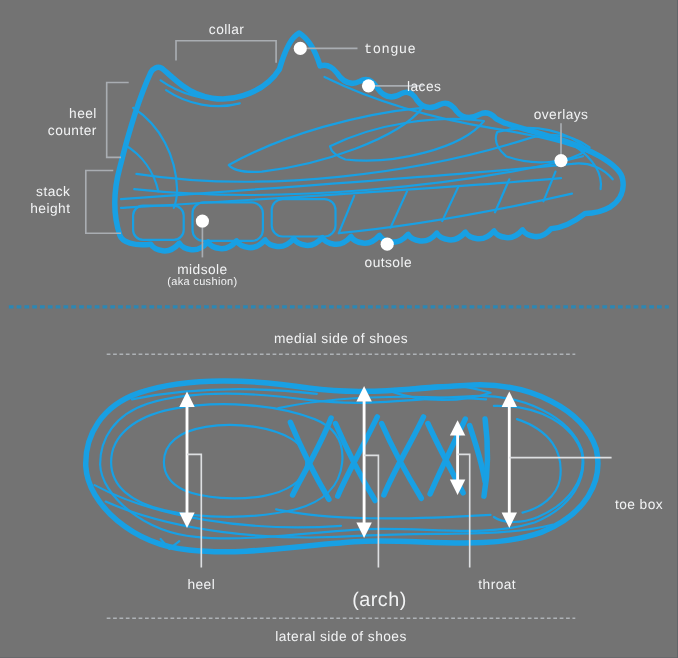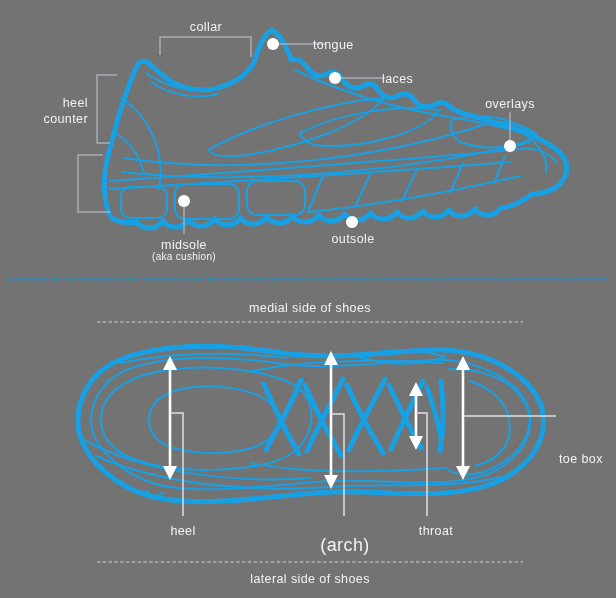--- a/index.html
+++ b/index.html
@@ -13,34 +13,34 @@
     position:absolute;color:#F2F3F4;font-size:12.5px;letter-spacing:.4px;
     line-height:16px;white-space:nowrap;
   }
   .sub{font-size:10px;letter-spacing:.3px;}
   .ctr{text-align:center;}
   .rgt{text-align:right;}
   
   #lbl-collar{left:156px;top:19px;width:100px;}
   #lbl-heel-counter{left:18px;top:95px;width:70px;}
   #lbl-stack-height{left:4px;top:166px;width:60px;}
-  #lbl-tongue{left:313px;top:37px;}
-  #lbl-laces{left:382px;top:71px;}
+  #lbl-tongue{left:331px;top:37px;font-family:Liberation Mono, monospace;}
+  #lbl-laces{left:370px;top:71px;}
   #lbl-overlays{left:460px;top:96px;width:100px;}
   #lbl-midsole{left:134px;top:237px;width:100px;}
   #lbl-midsole-sub{left:134px;top:251px;width:100px;line-height:12px;}
   #lbl-outsole{left:303px;top:231px;width:100px;}
   
   #lbl-medial{left:160px;top:300px;width:300px;}
   #lbl-lateral{left:160px;top:571px;width:300px;}
   
   #lbl-heel{left:143px;top:523px;width:80px;}
   #lbl-midfoot{left:295px;top:523px;width:100px;}
   #lbl-midfoot-sub{left:295px;top:538px;width:100px;line-height:14px;font-size:18px;}
-  #lbl-throat{left:396px;top:523px;width:80px;}
+  #lbl-throat{left:412px;top:523px;width:80px;}
   #lbl-toebox{left:559px;top:408px;margin-top:43px;}
 </style>
 </head>
 <body>
 
 <div class="stage">
 
   <svg width="616" height="598" viewBox="0 0 616 598">
 
     <g fill="none" stroke="#18A0E4" stroke-linecap="round" stroke-linejoin="round">
@@ -222,20 +222,24 @@
     </g>
   </svg>
 
   <div class="label ctr" id="lbl-collar">collar</div>
 
   <div class="label rgt" id="lbl-heel-counter">
     <div>heel</div>
     <div>counter</div>
   </div>
 
+  <div class="label rgt" id="lbl-stack-height">
+    <div>stack</div>
+    <div>height</div>
+  </div>
 
   <div class="label" id="lbl-tongue">tongue</div>
   <div class="label" id="lbl-laces">laces</div>
   <div class="label ctr" id="lbl-midsole">midsole</div>
   <div class="label ctr" id="lbl-overlays">overlays</div>
   <div class="label ctr sub" id="lbl-midsole-sub">(aka cushion)</div>
   <div class="label ctr" id="lbl-medial">medial side of shoes</div>
 
   <div class="label ctr" id="lbl-outsole">outsole</div>
   <div class="label ctr" id="lbl-lateral">lateral side of shoes</div>

